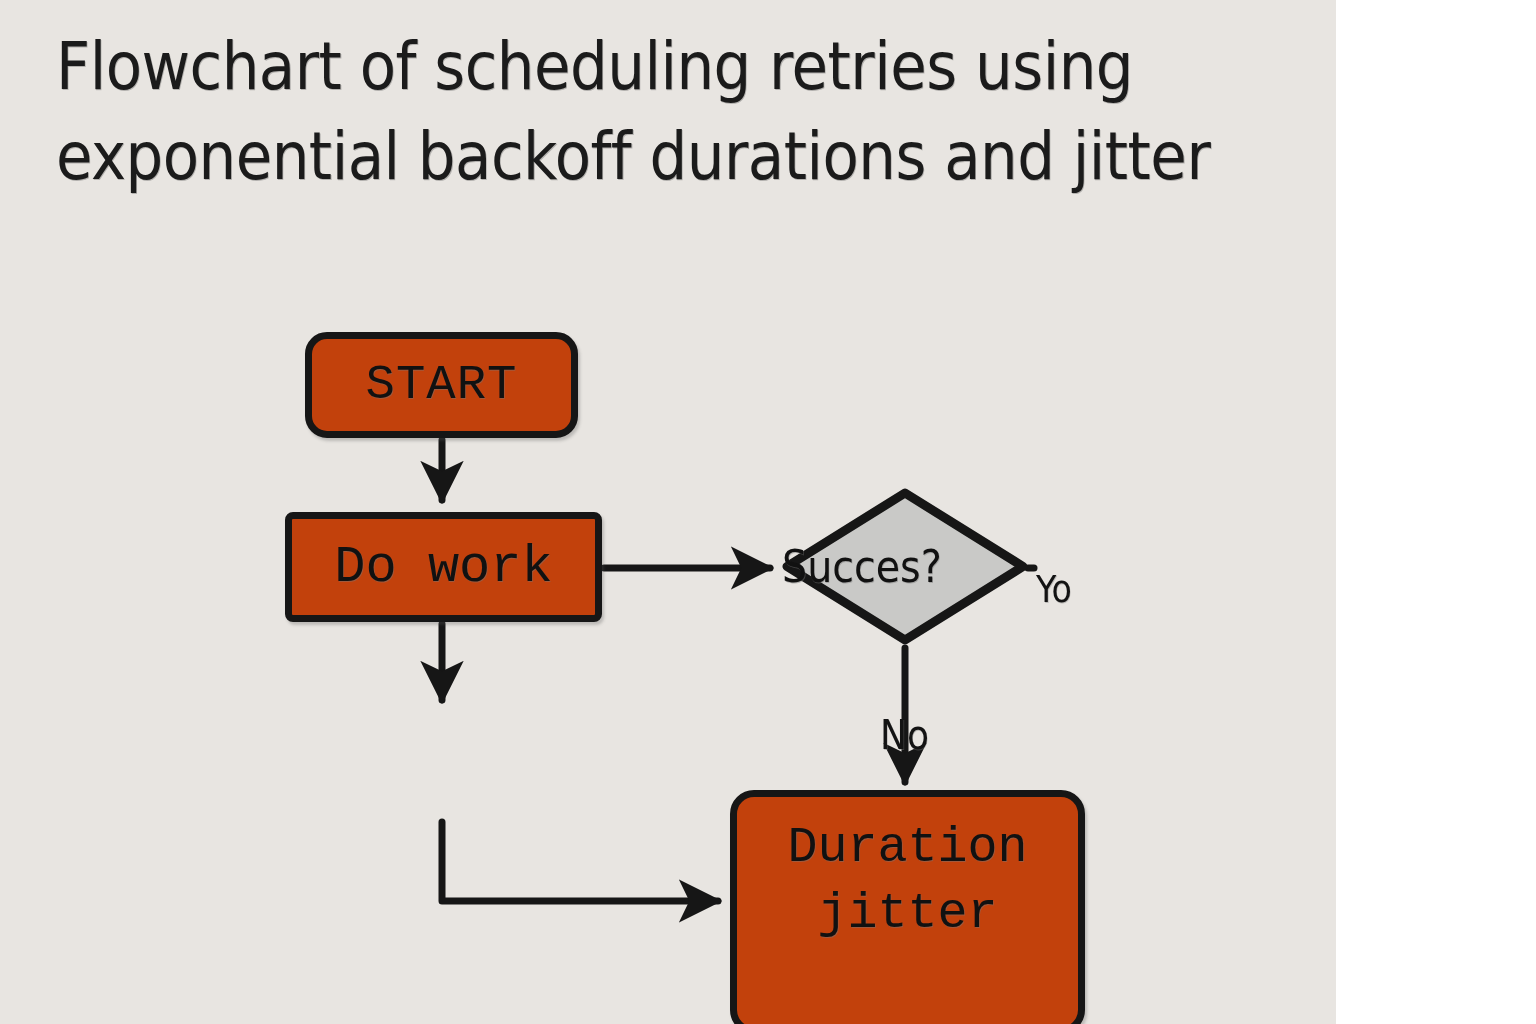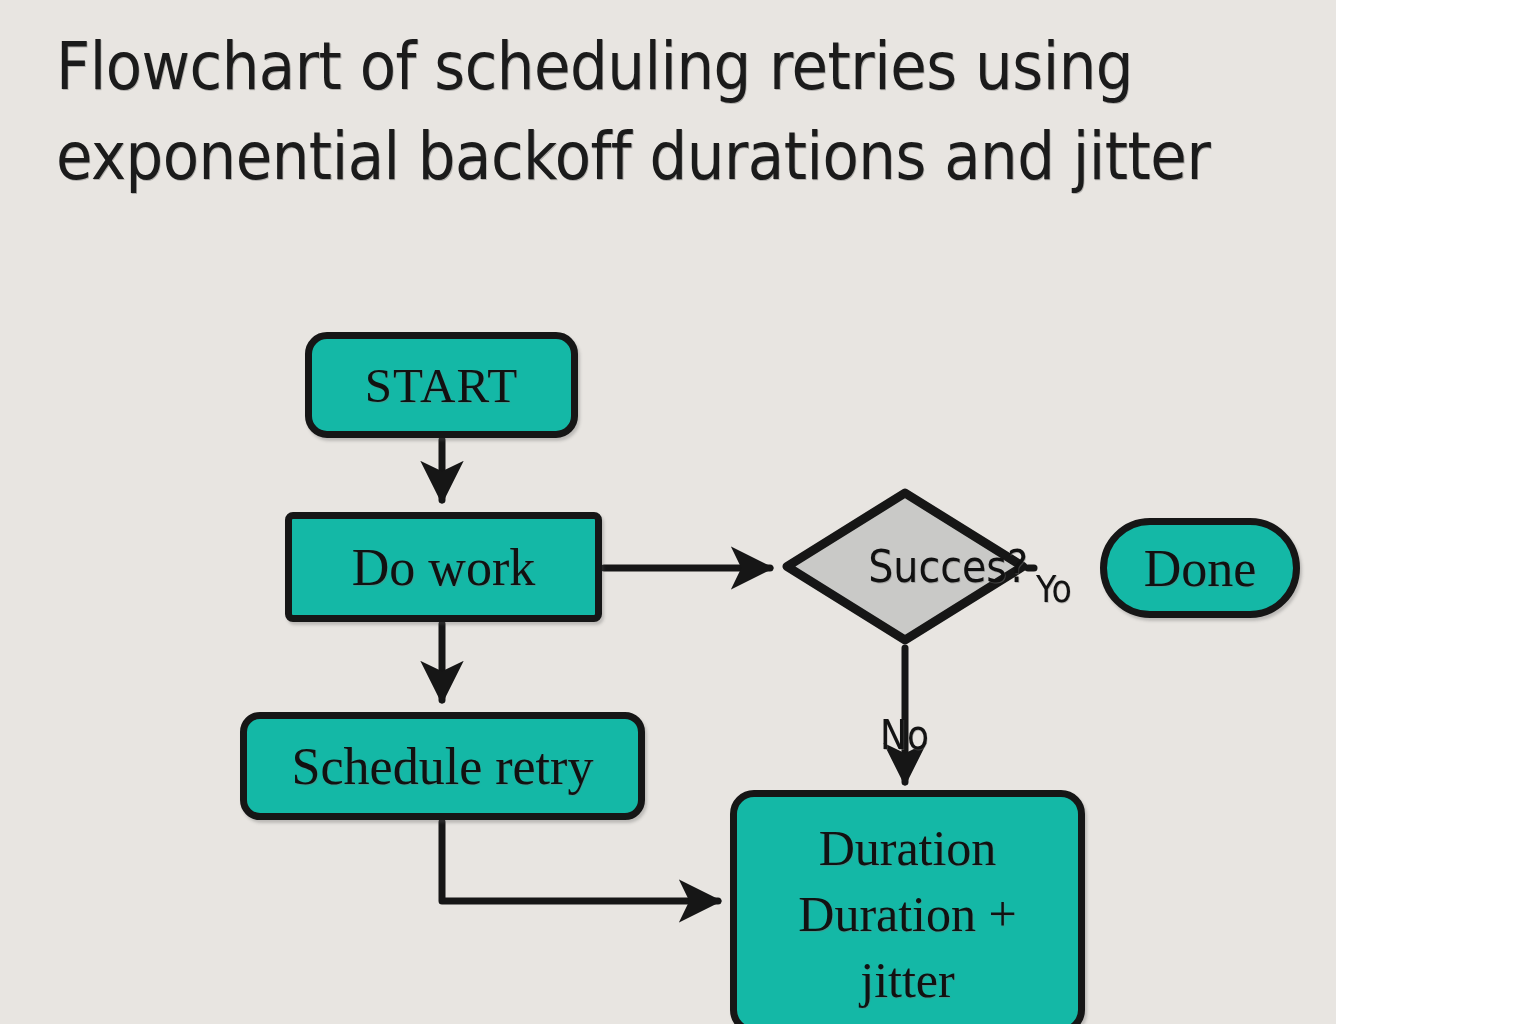--- a/index.html
+++ b/index.html
@@ -38,27 +38,27 @@
     position: absolute;
     left: 0; top: 0;
     width: 1536px;
     height: 1024px;
   }
 
   
   .node {
     position: absolute;
     box-sizing: border-box;
-    background: #14b8a6;
+    background: #c2410c;
     border: 7px solid #161616;
     display: flex;
     align-items: center;
     justify-content: center;
     color: #111111;
-    font-family: Liberation Serif, serif;
+    font-family: Liberation Mono, monospace;
     text-align: center;
     box-shadow: 2px 3px 3px rgba(90,90,90,0.30);
     text-shadow: 0.7px 0.7px 0 rgba(120,120,120,0.45);
   }
 
   #node-start {
     left: 305px; top: 332px;
     width: 273px; height: 106px;
     border-radius: 22px;
     font-size: 49px;
@@ -110,21 +110,21 @@
     width: 100%;
     height: 100%;
   }
   #node-decision .dia-label {
     position: absolute;
     left: 0; top: 0;
     width: 100%;
     height: 100%;
     display: flex;
     align-items: center;
-    justify-content: flex-end;
+    justify-content: flex-start;
     color: #111111;
     font-family: "DejaVu Sans Condensed", "DejaVu Sans", sans-serif;
     font-size: 44px;
     text-shadow: 0.7px 0.7px 0 rgba(120,120,120,0.45);
   }
 
   
   .edge-label {
     position: absolute;
     color: #131313;
@@ -180,27 +180,20 @@
     </svg>
     <div class="dia-label">
       <span>Succes?</span>
     </div>
   </div>
 
   <div class="edge-label" id="label-yes">Yo</div>
 
   <div class="edge-label" id="label-no">No</div>
 
-  <div class="node" id="node-done">
-    <span>Done</span>
-  </div>
 
-  <div class="node" id="node-schedule">
-    <span>Schedule retry</span>
-  </div>
 
   <div class="node" id="node-backoff">
     <span class="bl">Duration</span>
-    <span class="bl">Duration +</span>
     <span class="bl">jitter</span>
   </div>
 
 </div>
 
 </body></html>

